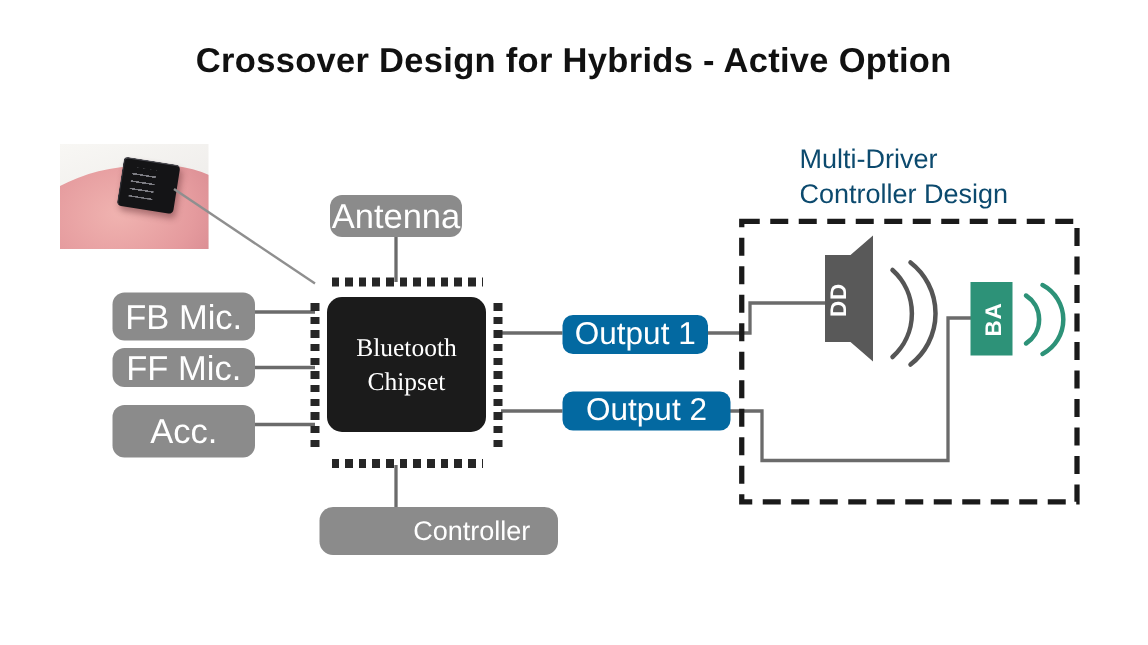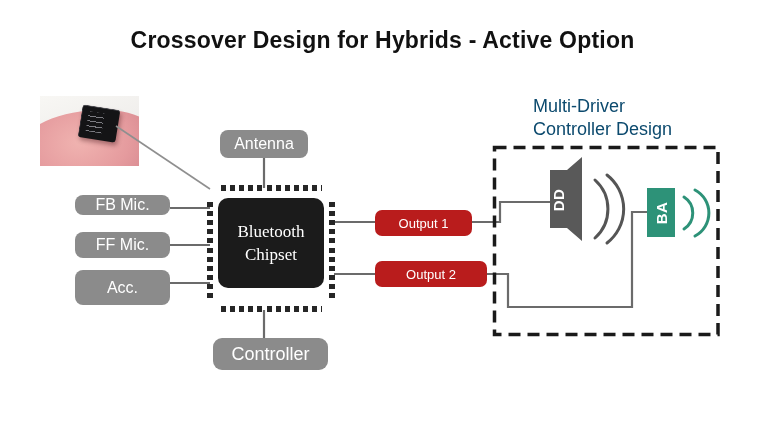--- a/index.html
+++ b/index.html
@@ -7,25 +7,25 @@
     position:relative;width:765px;height:430px;background:#ffffff;overflow:hidden;
     font-family:"Liberation Sans",sans-serif;
   }
   .page-title{
     position:absolute;left:0;top:27px;width:765px;text-align:center;
     font-size:23px;font-weight:bold;color:#111111;letter-spacing:.2px;
   }
   
   .glabel{
     position:absolute;background:#8b8b8b;color:#ffffff;border-radius:8px;
-    display:flex;align-items:center;justify-content:center;font-size:16px;
+    display:flex;align-items:center;justify-content:center;font-size:23px;
   }
   .blabel{
-    position:absolute;background:#b91c1c;color:#ffffff;border-radius:7px;
-    display:flex;align-items:center;justify-content:center;font-size:13px;
+    position:absolute;background:#0369a1;color:#ffffff;border-radius:7px;
+    display:flex;align-items:center;justify-content:center;font-size:21px;
   }
   
   .chip-body{
     position:absolute;left:218px;top:198px;width:106px;height:90px;
     background:#1b1b1b;border-radius:10px;color:#ffffff;
     display:flex;flex-direction:column;align-items:center;justify-content:center;
     font-family:"Liberation Serif",serif;font-size:17px;line-height:23px;
   }
   .pins-h{position:absolute;height:6px;width:101px;left:221px;
     background:repeating-linear-gradient(90deg,#262626 0 5px,transparent 5px 9.1px);}
@@ -103,24 +103,24 @@
   <div class="pins-h pins-top"></div>
   <div class="pins-h pins-bottom"></div>
   <div class="pins-v pins-left"></div>
   <div class="pins-v pins-right"></div>
   <div class="chip-body">
     <span>Bluetooth</span>
     <span>Chipset</span>
   </div>
 
   <div class="glabel" style="left:220px;top:130px;width:88px;height:28px;">Antenna</div>
-  <div class="glabel" style="left:75px;top:195px;width:95px;height:20px;">FB Mic.</div>
+  <div class="glabel" style="left:75px;top:195px;width:95px;height:32px;">FB Mic.</div>
   <div class="glabel" style="left:75px;top:232px;width:95px;height:26px;">FF Mic.</div>
   <div class="glabel" style="left:75px;top:270px;width:95px;height:35px;">Acc.</div>
-  <div class="glabel" style="left:213px;top:338px;width:115px;height:32px;font-size:18px;border-radius:9px;">Controller</div>
+  <div class="glabel" style="left:213px;top:338px;width:115px;height:32px;font-size:18px;border-radius:9px;padding-left:44px;">Controller</div>
 
   <div class="blabel" style="left:375px;top:210px;width:97px;height:26px;">Output 1</div>
   <div class="blabel" style="left:375px;top:261px;width:112px;height:26px;">Output 2</div>
 
   <div class="xo-title">
     <div>Multi-Driver</div>
     <div>Controller Design</div>
   </div>
 
 </div>

